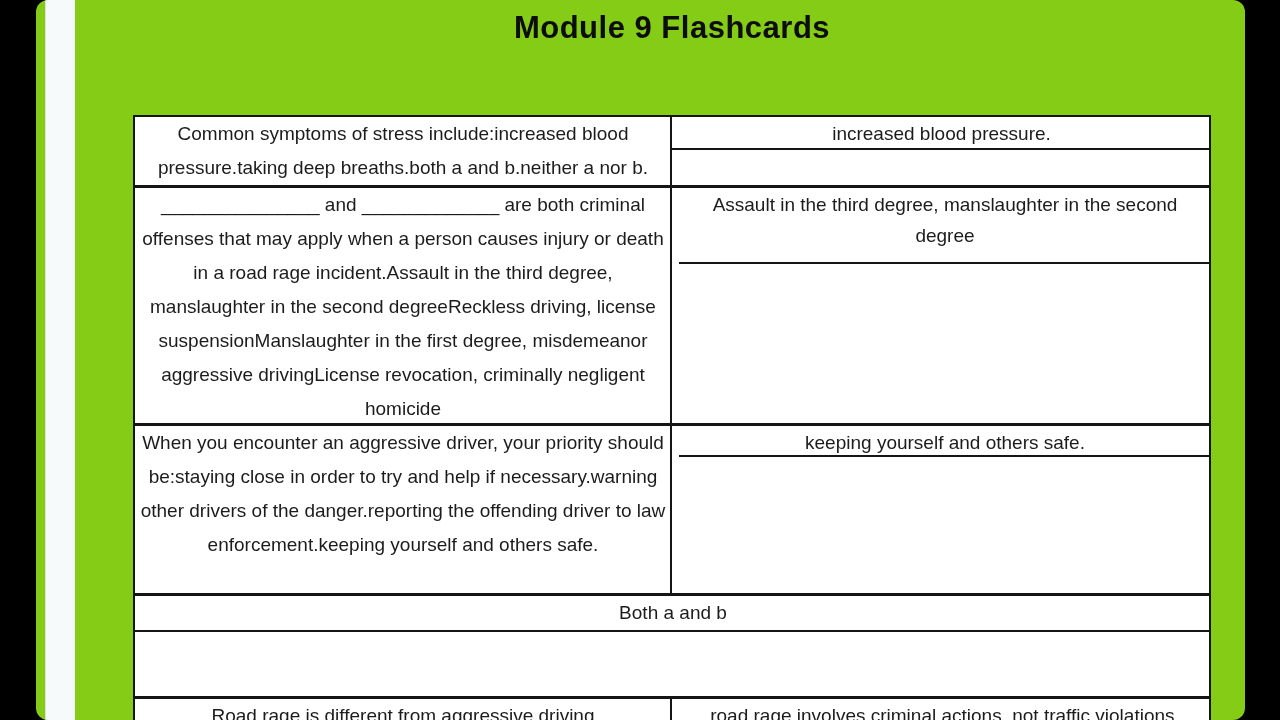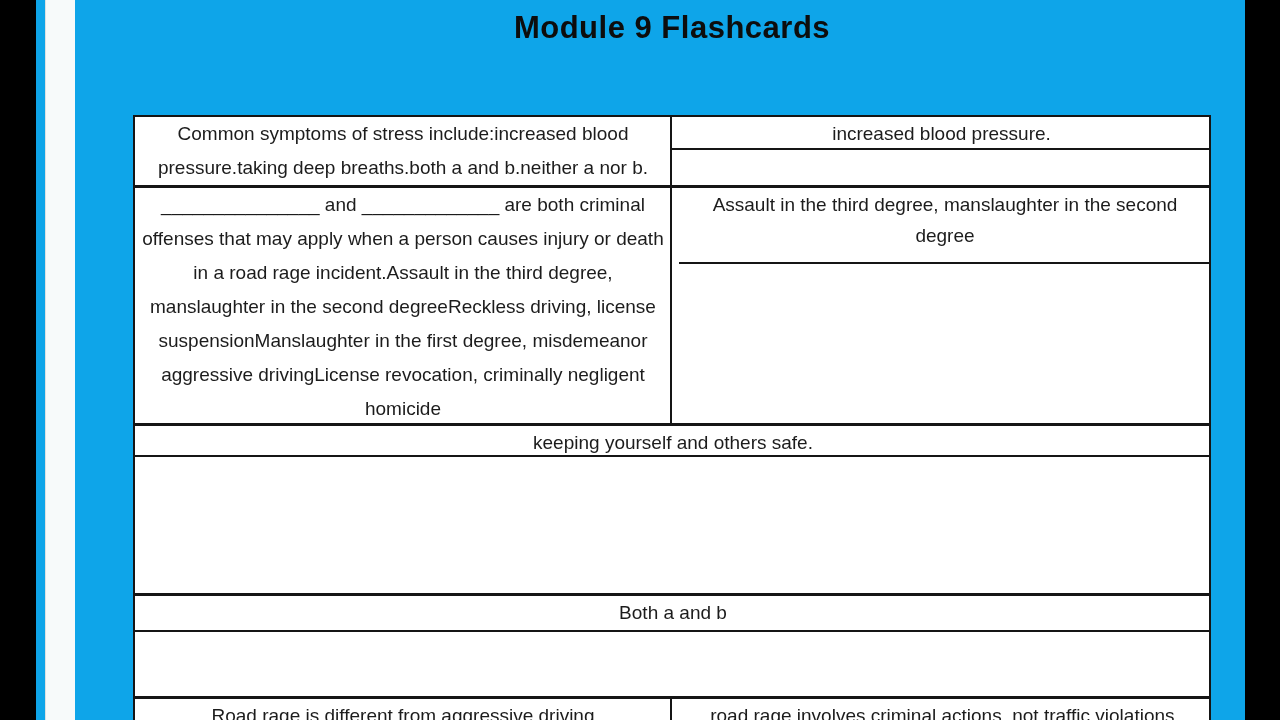--- a/index.html
+++ b/index.html
@@ -10,22 +10,23 @@
     color: #1c1c1c;
     position: relative;
   }
   .letterbox { position: absolute; top: 0; height: 720px; background: #000; }
   .letterbox.left  { left: 0;  width: 36px; }
   .letterbox.right { right: 0; width: 35px; }
   .page {
     position: absolute;
     left: 36px; top: 0;
     width: 1209px; height: 720px;
-    background: #0ea5e9;
+    background: #84cc16;
     overflow: hidden;
+    border-radius: 12px;
   }
   .page-edge-line {
     position: absolute; left: 9px; top: 0;
     width: 1px; height: 100%;
     background: #dde1e1;
   }
   .page-edge-band {
     position: absolute; left: 10px; top: 0;
     width: 29px; height: 100%;
     background: #f7fafa;
@@ -98,20 +99,21 @@
 
     <div class="fc-row" style="height:238px">
       <div class="q-cell">_______________ and _____________ are both criminal offenses that may apply when a person causes injury or death in a road rage incident.Assault in the third degree, manslaughter in the second degreeReckless driving, license suspensionManslaughter in the first degree, misdemeanor aggressive drivingLicense revocation, criminally negligent homicide</div>
       <div class="a-cell">
         <div class="a-text" style="height:76px">Assault in the third degree, manslaughter in the second degree</div>
         <div class="a-empty"></div>
       </div>
     </div>
 
     <div class="fc-row" style="height:170px">
+      <div class="q-cell">When you encounter an aggressive driver, your priority should be:staying close in order to try and help if necessary.warning other drivers of the danger.reporting the offending driver to law enforcement.keeping yourself and others safe.</div>
       <div class="a-cell">
         <div class="a-text" style="height:31px">keeping yourself and others safe.</div>
         <div class="a-empty"></div>
       </div>
     </div>
 
     <div class="fc-row" style="height:103px">
       <div class="a-cell">
         <div class="a-text" style="height:36px">Both a and b</div>
         <div class="a-empty"></div>

